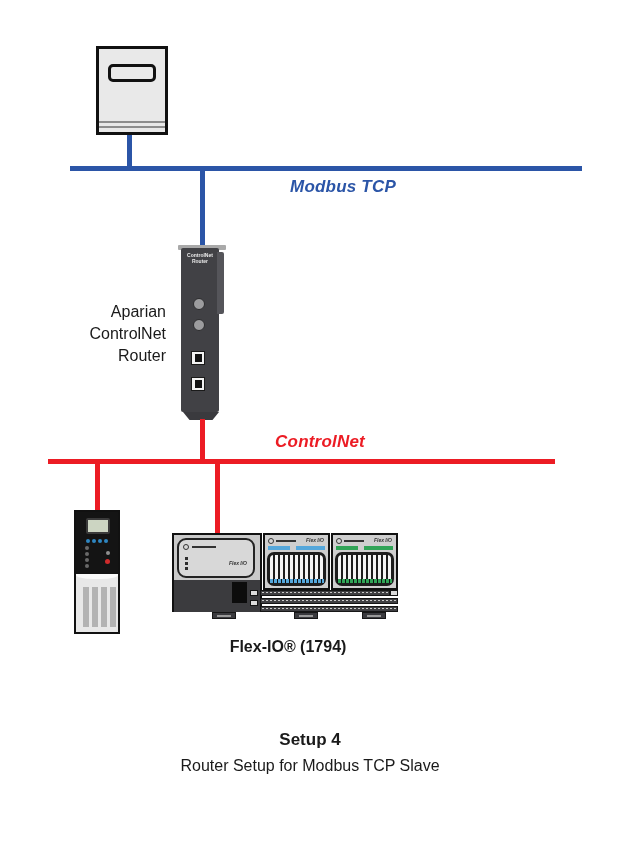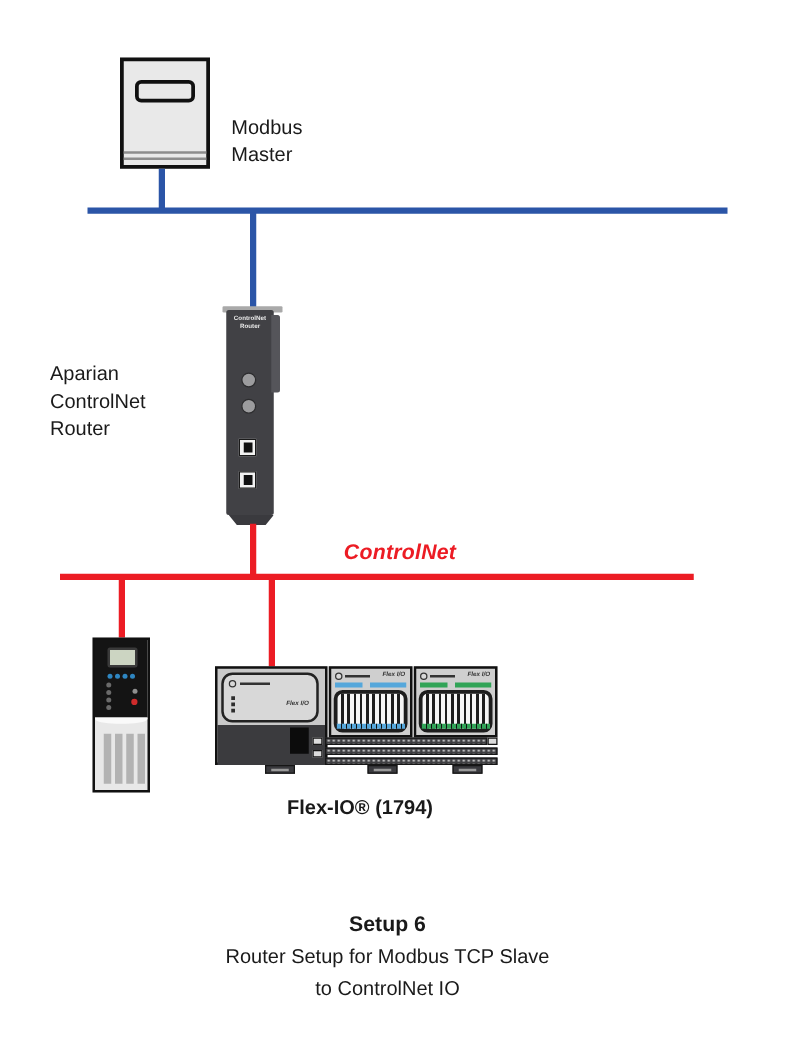--- a/index.html
+++ b/index.html
@@ -69,46 +69,43 @@
 </head>
 <body>
 
 <div id="canvas">
 
   <div class="abs master">
     <div class="abs master-screen"></div>
     <div class="abs master-vent" style="bottom:9px;"></div>
     <div class="abs master-vent" style="bottom:4px;"></div>
   </div>
-  <div class="abs dev-label" style="left:185px;top:92px;">
-    <div>Modbus</div>
-    <div>Master</div>
-  </div>
 
   <div class="abs blue" style="left:127px;top:135px;width:5px;height:34px;"></div>
   <div class="abs blue" style="left:70px;top:166px;width:512px;height:5px;"></div>
+  <div class="abs net-label blue-t" style="left:263px;top:177px;width:160px;">Modbus TCP</div>
   <div class="abs blue" style="left:200px;top:170px;width:5px;height:78px;"></div>
 
   <div class="abs router-cap"></div>
   <div class="abs router-body"></div>
   <div class="abs router-flange"></div>
   <div class="abs router-foot"></div>
   <div class="abs router-title">
     <div>ControlNet</div>
     <div>Router</div>
   </div>
   <div class="abs led" style="left:193px;top:298px;"></div>
   <div class="abs led" style="left:193px;top:319px;"></div>
   <div class="abs port" style="left:191px;top:351px;">
     <div class="port-pin"></div>
   </div>
   <div class="abs port" style="left:191px;top:377px;">
     <div class="port-pin"></div>
   </div>
-  <div class="abs dev-label" style="left:40px;top:289px;width:126px;text-align:left;">
+  <div class="abs dev-label" style="left:40px;top:301px;width:126px;text-align:right;">
     <div>Aparian</div>
     <div>ControlNet</div>
     <div>Router</div>
   </div>
 
   <div class="abs red" style="left:200px;top:419px;width:5px;height:42px;"></div>
   <div class="abs red" style="left:48px;top:459px;width:507px;height:5px;"></div>
   <div class="abs net-label red-t" style="left:250px;top:432px;width:140px;">ControlNet</div>
   <div class="abs red" style="left:95px;top:463px;width:5px;height:48px;"></div>
   <div class="abs red" style="left:215px;top:463px;width:5px;height:72px;"></div>
@@ -185,18 +182,17 @@
     <div class="abs foot" style="left:122px;">
         <span class="foot-in"></span>
       </div>
     <div class="abs foot" style="left:190px;">
         <span class="foot-in"></span>
       </div>
   </div>
   <div class="abs dev-label" style="left:207px;top:636px;width:162px;text-align:center;font-weight:bold;">Flex-IO® (1794)</div>
 
   <div class="abs caption">
-    <div class="t">Setup 6</div>
+    <div class="t">Setup 4</div>
     <div class="s">Router Setup for Modbus TCP Slave</div>
-    <div class="s">to ControlNet IO</div>
   </div>
 
 </div>
 
 </body></html>

